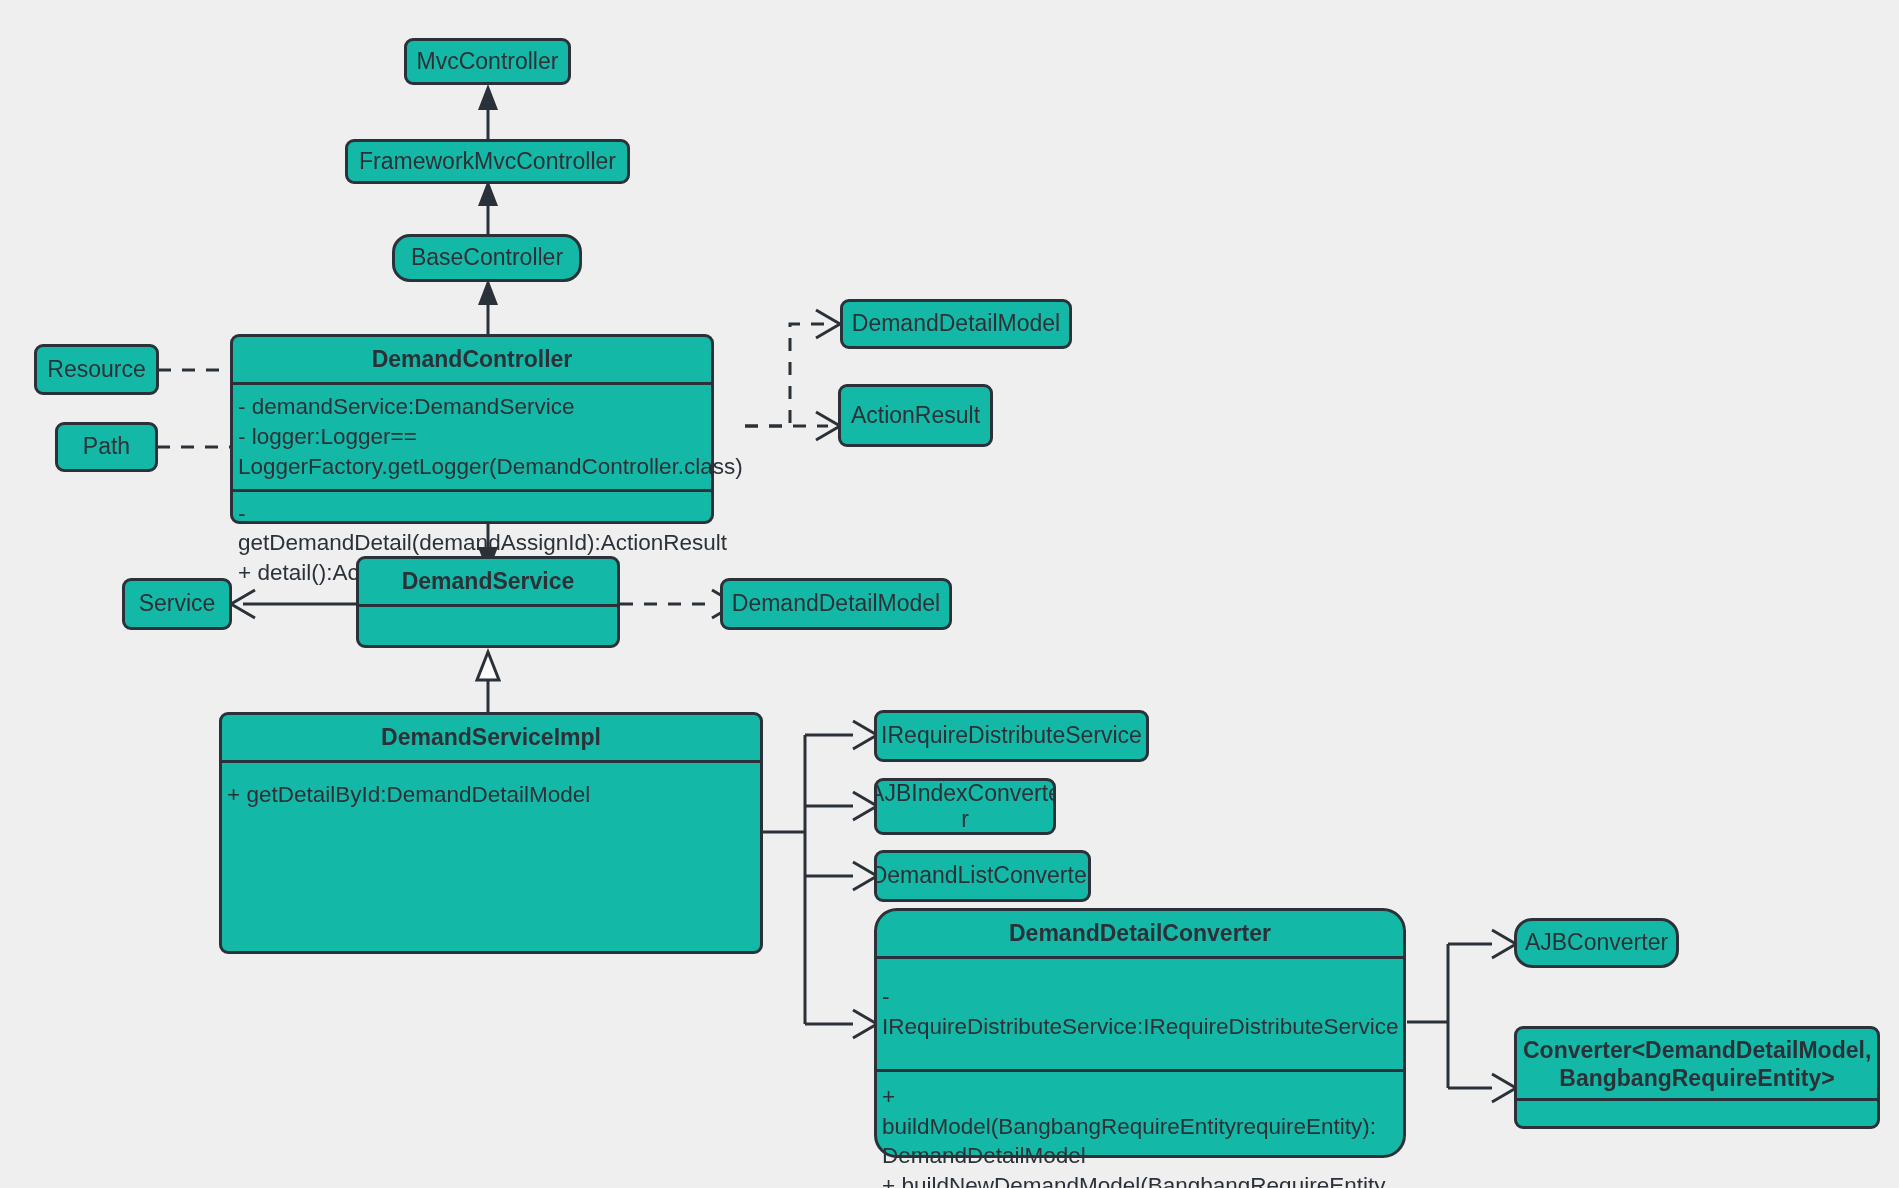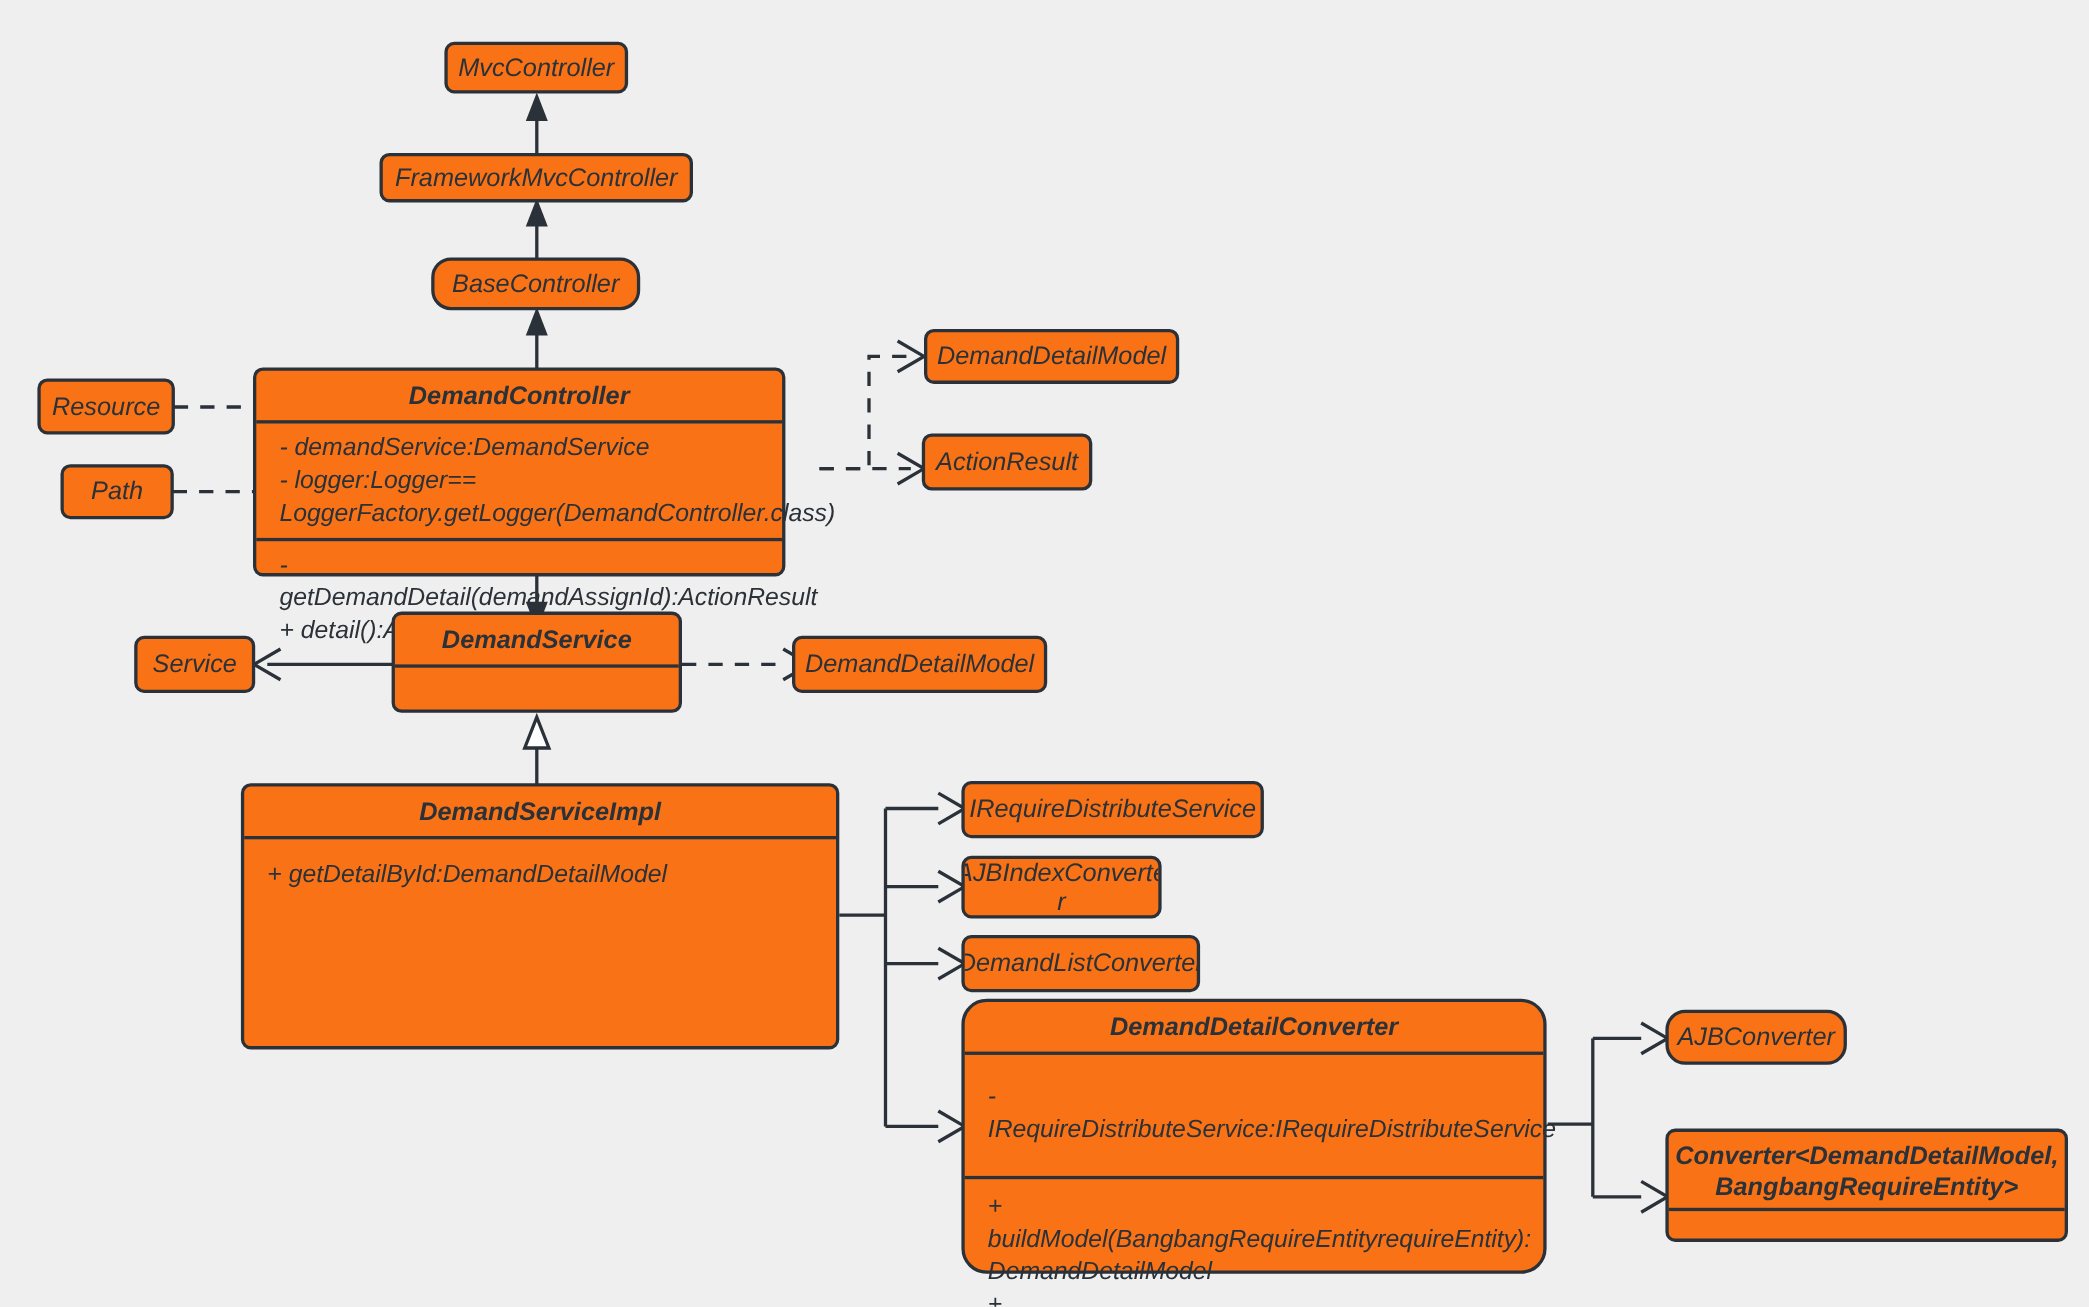--- a/index.html
+++ b/index.html
@@ -18,25 +18,24 @@
   #canvas {
     position: absolute;
     left: 0; top: 0;
     width: 1899px;
     height: 1188px;
   }
   
   .node {
     position: absolute;
     box-sizing: border-box;
-    background: #f97316;
+    background: #14b8a6;
     border: 3px solid #2b3138;
     border-radius: 9px;
     z-index: 5;
-    font-style: italic;
   }
   .node.simple {
     display: flex;
     align-items: center;
     justify-content: center;
     text-align: center;
     padding: 2px 8px;
     font-size: 23px;
     line-height: 1.12;
     overflow: hidden;
@@ -47,21 +46,21 @@
     text-align: center;
     padding: 10px 8px 9px 8px;
     line-height: 1.12;
   }
   .cls-sep {
     border-top: 3px solid #2b3138;
   }
   .cls-body {
     font-size: 22.5px;
     line-height: 1.33;
-    padding: 7px 10px 7px 21px;
+    padding: 7px 10px 7px 5px;
     white-space: pre-line;
   }
   .cls-body.empty {
     padding: 0;
   }
   
   svg.edges {
     position: absolute;
     left: 0; top: 0;
     width: 1899px;
@@ -162,21 +161,21 @@
 - logger:Logger==
 LoggerFactory.getLogger(DemandController.class)</div>
     <div class="cls-body cls-sep">- getDemandDetail(demandAssignId):ActionResult
 + detail():ActionResult</div>
   </div>
 
   <div class="node simple" style="left:840px; top:299px; width:232px; height:50px;">
     <span>DemandDetailModel</span>
   </div>
 
-  <div class="node simple" style="left:838px; top:394px; width:155px; height:52px;">
+  <div class="node simple" style="left:838px; top:384px; width:155px; height:63px;">
     <span>ActionResult</span>
   </div>
 
   <div class="node simple" style="left:122px; top:578px; width:110px; height:52px;">
     <span>Service</span>
   </div>
 
   <div class="node" style="left:356px; top:556px; width:264px; height:92px;">
     <div class="cls-title">DemandService</div>
     <div class="cls-body cls-sep empty" style="height:38px;"></div>

